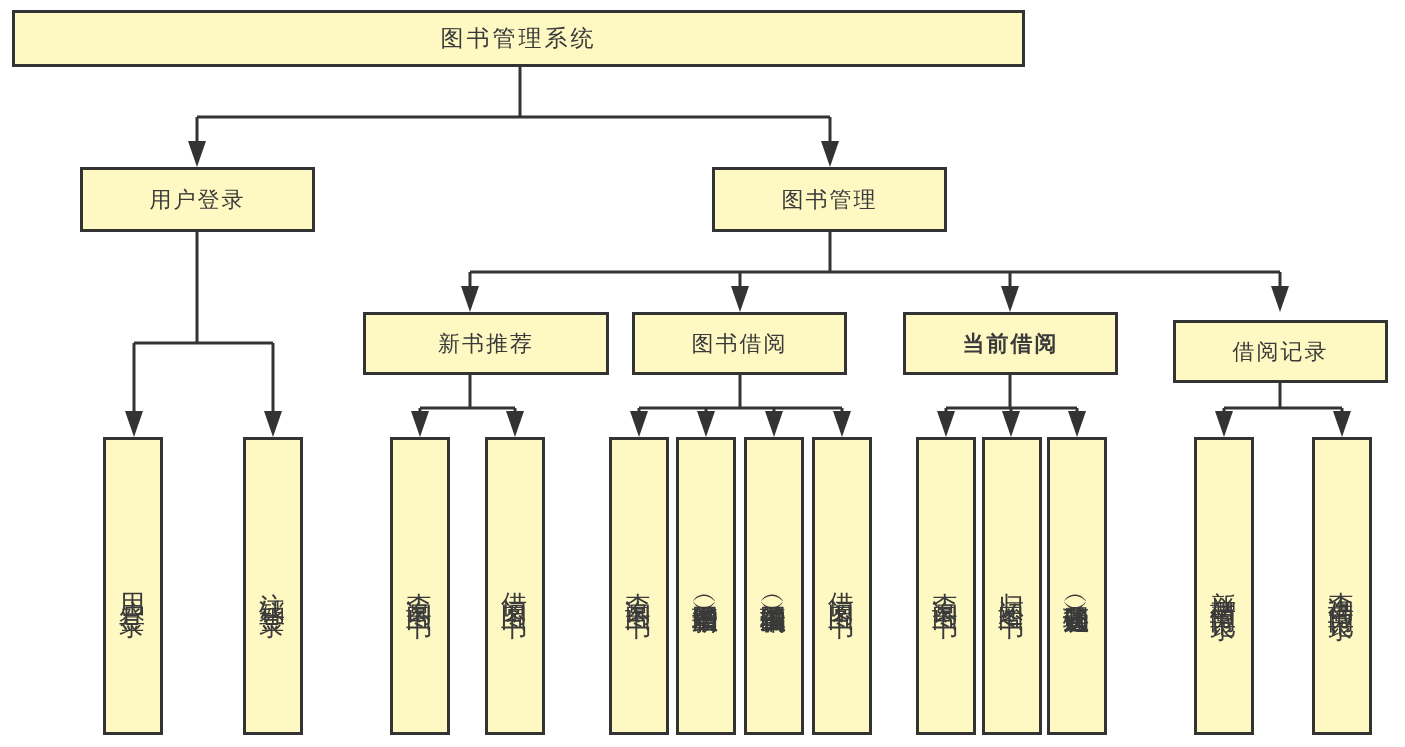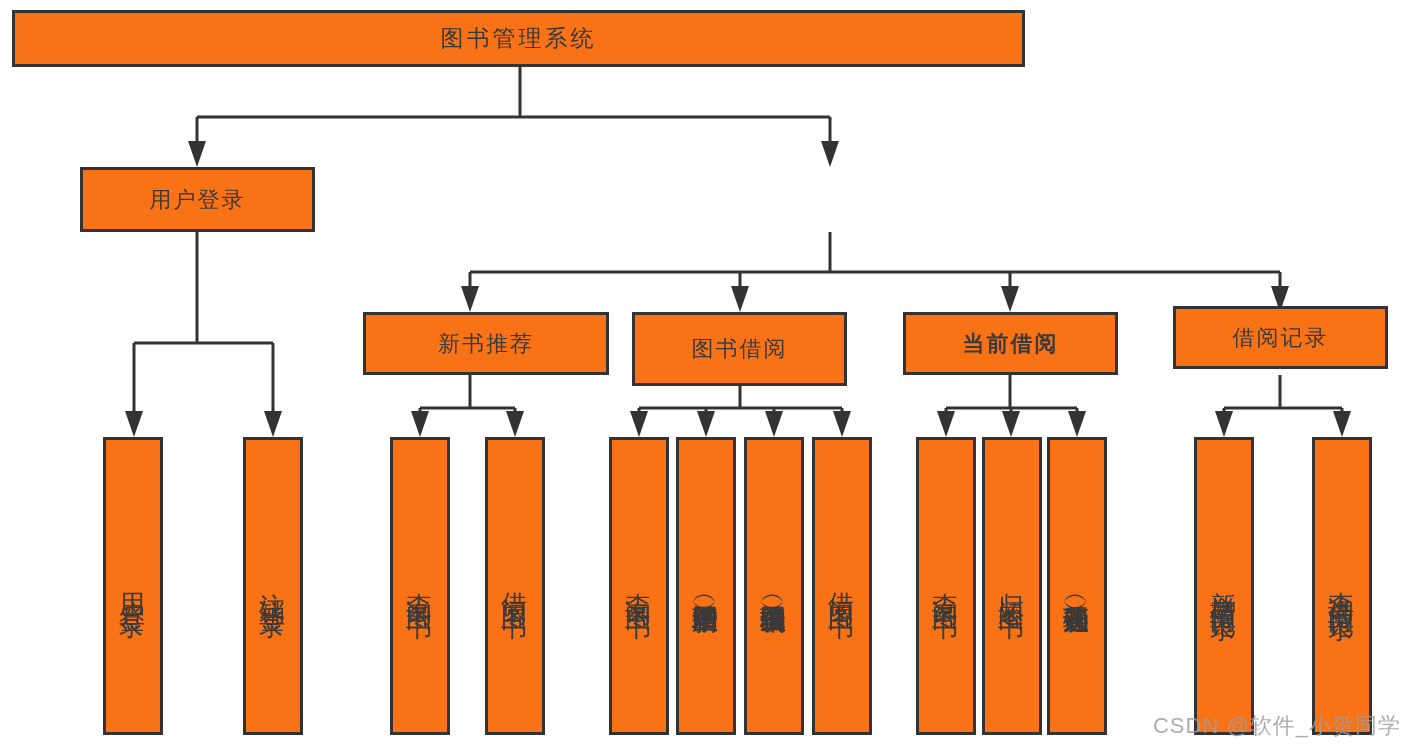--- a/index.html
+++ b/index.html
@@ -21,21 +21,21 @@
     left: 0;
     top: 0;
     width: 1405px;
     height: 747px;
     z-index: 1;
   }
   .node {
     position: absolute;
     box-sizing: border-box;
     border: 3px solid #333333;
-    background: #f97316;
+    background: #fef9c3;
     display: flex;
     align-items: center;
     justify-content: center;
     z-index: 2;
     text-align: left;
   }
   .node.h {
     font-size: 22px;
     letter-spacing: 2px;
   }
@@ -132,38 +132,38 @@
         <polygon points="1002,411 1020,411 1011,437"></polygon>
         <polygon points="1068,411 1086,411 1077,437"></polygon>
         <polygon points="1215,411 1233,411 1224,437"></polygon>
         <polygon points="1333,411 1351,411 1342,437"></polygon>
       </g>
   </svg>
 
   <div class="node h title" style="left:12px; top:10px; width:1013px; height:57px;">图书管理系统</div>
 
   <div class="node h" style="left:80px; top:167px; width:235px; height:65px;">用户登录</div>
+  <div class="node h" style="left:712px; top:167px; width:235px; height:65px;">图书管理</div>
 
   <div class="node h" style="left:363px; top:312px; width:246px; height:63px;">新书推荐</div>
-  <div class="node h" style="left:632px; top:312px; width:215px; height:74px;">图书借阅</div>
+  <div class="node h" style="left:632px; top:312px; width:215px; height:63px;">图书借阅</div>
   <div class="node h" style="left:903px; top:312px; width:215px; height:63px;font-weight:bold;">当前借阅</div>
-  <div class="node h" style="left:1173px; top:306px; width:215px; height:63px;">借阅记录</div>
+  <div class="node h" style="left:1173px; top:320px; width:215px; height:63px;">借阅记录</div>
 
   <div class="node leaf short" style="left:103px;">用户登录</div>
   <div class="node leaf short" style="left:243px;">注销登录</div>
 
   <div class="node leaf short" style="left:390px;">查询图书</div>
   <div class="node leaf short" style="left:485px;">借阅图书</div>
 
   <div class="node leaf short" style="left:609px;">查询图书</div>
   <div class="node leaf long" style="left:676px;">新增图书（管理员）</div>
   <div class="node leaf long" style="left:744px;">编辑图书（管理员）</div>
   <div class="node leaf short" style="left:812px;">借阅图书</div>
 
   <div class="node leaf short" style="left:916px;">查询图书</div>
   <div class="node leaf short" style="left:982px;">归还图书</div>
   <div class="node leaf long" style="left:1047px;">确认归还（管理员）</div>
 
   <div class="node leaf medium" style="left:1194px;">新增借阅记录</div>
   <div class="node leaf medium" style="left:1312px;">查询借阅记录</div>
 
-  <div id="watermark">CSDN @软件_小贺同学</div>
 </div>
 
 </body></html>

